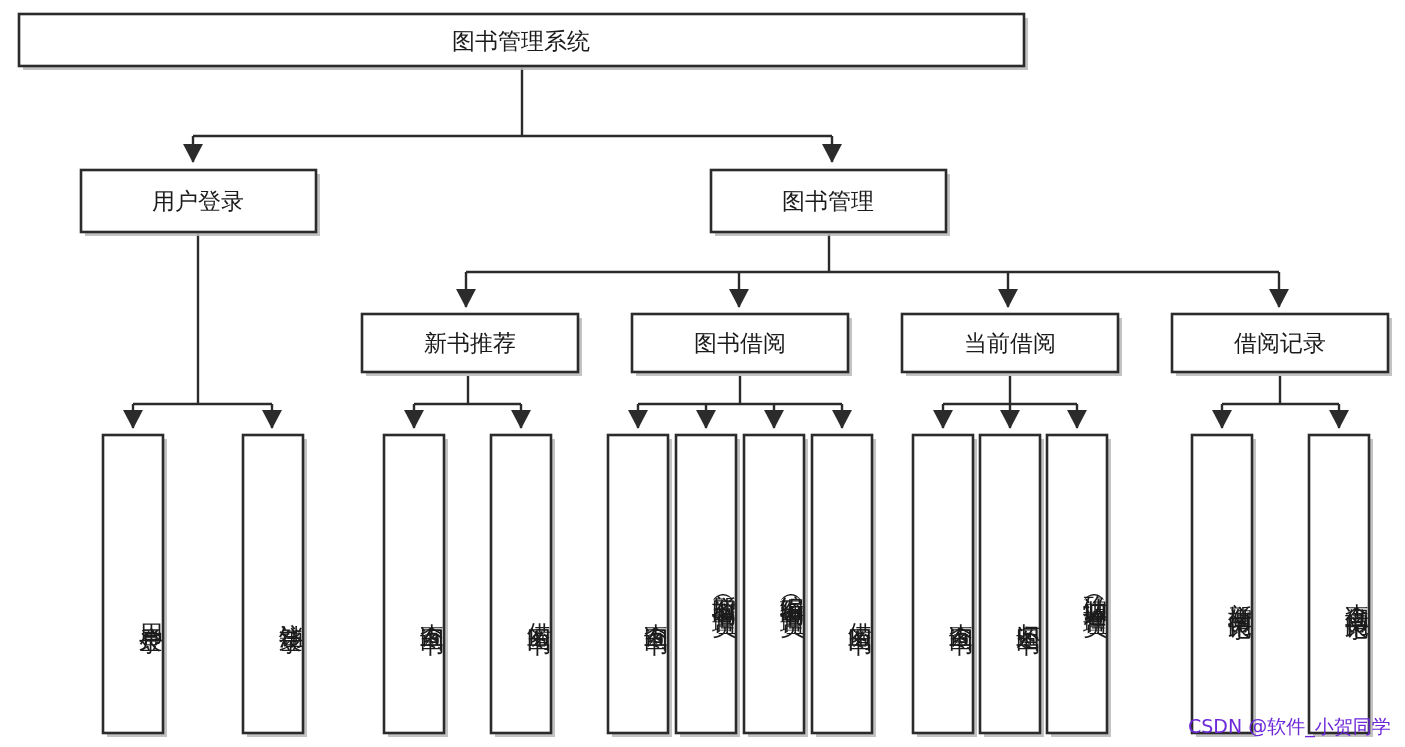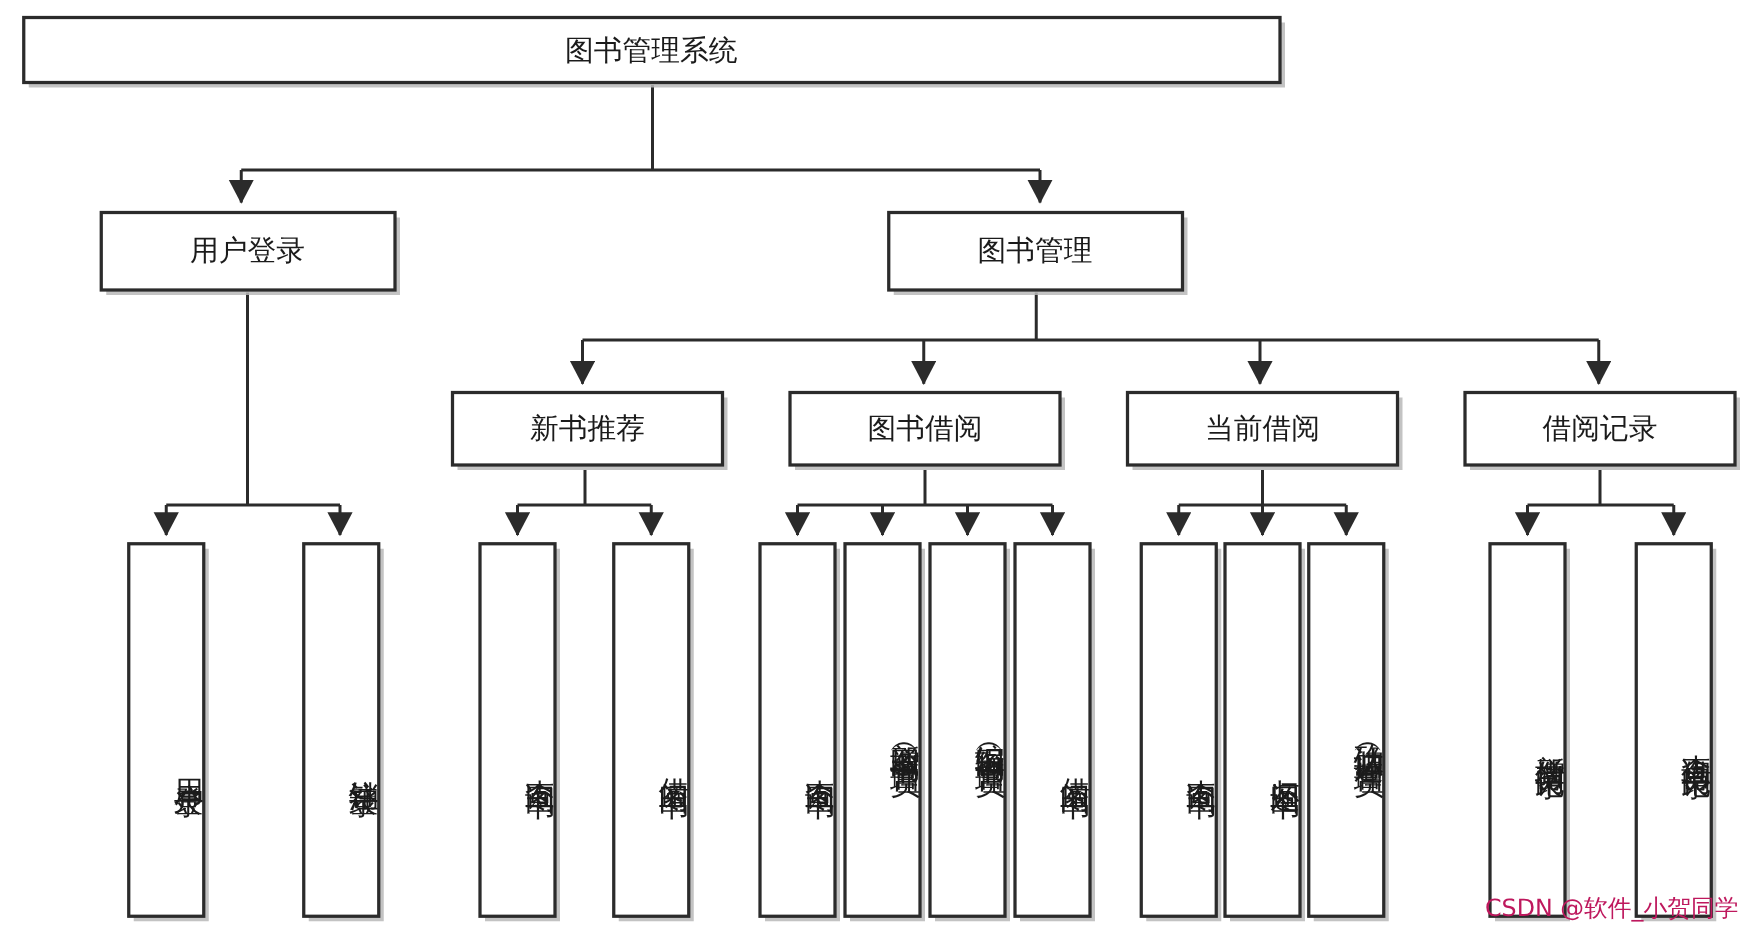--- a/index.html
+++ b/index.html
@@ -60,21 +60,21 @@
     display: flex;
     align-items: flex-start;
     justify-content: center;
     white-space: nowrap;
     pointer-events: none;
   }
   .watermark {
     position: absolute;
     font-family: "DejaVu Sans", "Liberation Sans", sans-serif;
     font-size: 19px;
-    color: #be185d;
+    color: #6d28d9;
     white-space: nowrap;
     left: 1188px;
     top: 714px;
   }
 </style>
 </head>
 <body>
 
 <div id="diagram-root">
 

